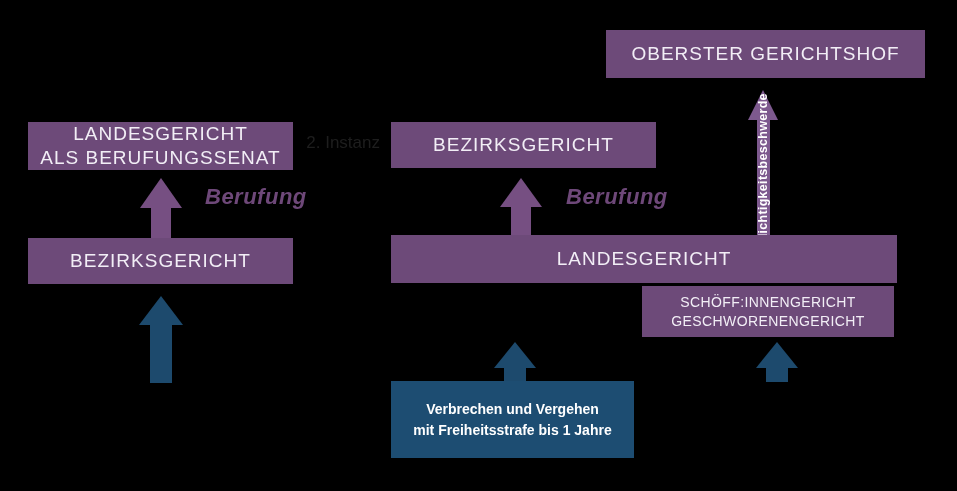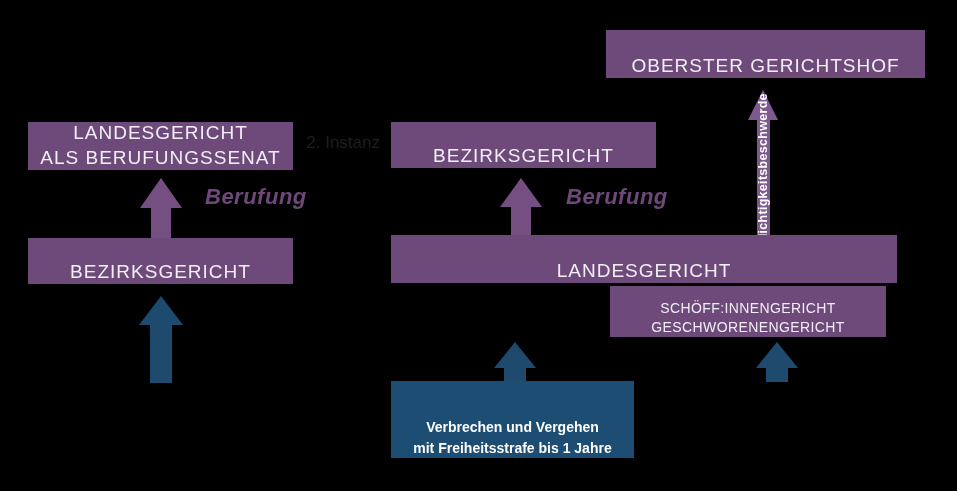--- a/index.html
+++ b/index.html
@@ -2,21 +2,21 @@
 <html style="--background: #000000; --box-purple: #6d4a79; --arrow-purple: #764f82; --arrow-purple-light: #7d598e; --box-blue: #1d4d72; --arrow-blue: #1d4a6d; --text-light: #f2eef6; --label-dark: #1e1e1e; --berufung: #6e4879;"><head>
 <meta charset="utf-8">
 <style>
   html,body { margin:0; padding:0; background:#000; }
   .stage {
     position:relative; width:957px; height:491px; overflow:hidden;
     background: var(--background,#000);
     font-family: "Liberation Sans", "DejaVu Sans", sans-serif;
   }
   .box {
-    position:absolute; display:flex; align-items:flex-end; justify-content:center;
+    position:absolute; display:flex; align-items:center; justify-content:center;
     text-align:center; box-sizing:border-box;
   }
   .purple { background: var(--box-purple,#6d4a79); color: var(--text-light,#f2eef6); }
   .blue   { background: var(--box-blue,#1d4d72);  color:#ffffff; }
   .title  { font-size:19px; letter-spacing:1px; line-height:1.28; }
   .subttl { font-size:14px; letter-spacing:0.4px; line-height:1.35; }
   .bluetxt{ font-size:14px; font-weight:bold; line-height:1.45; }
   .pre { white-space:pre-line; }
   .instanz {
     position:absolute; color: var(--label-dark,#1e1e1e);
@@ -93,21 +93,21 @@
     <div class="head pl-head" style="left:748px; top:90px; border-left-width:15px; border-right-width:15px; border-bottom-width:30px;"></div>
     <div class="stem pl-stem" style="left:757px; top:118px; width:13px; height:117px;"></div>
     <div class="vlabel">Nichtigkeitsbeschwerde</div>
   </div>
 
   <div class="box purple title" style="left:391px; top:235px; width:506px; height:48px;">
     <span>LANDESGERICHT</span>
   </div>
 
 
-  <div class="box purple subttl pre" style="left:610px; top:286px; width:276px; height:51px;">
+  <div class="box purple subttl pre" style="left:642px; top:286px; width:252px; height:51px;">
     <span class="pre">SCHÖFF:INNENGERICHT
 GESCHWORENENGERICHT</span>
   </div>
 
   <div>
     <div class="head b-head" style="left:494px; top:342px; border-left-width:21px; border-right-width:21px; border-bottom-width:26px;"></div>
     <div class="stem b-stem" style="left:504px; top:366px; width:22px; height:16px;"></div>
   </div>
 
   <div>

